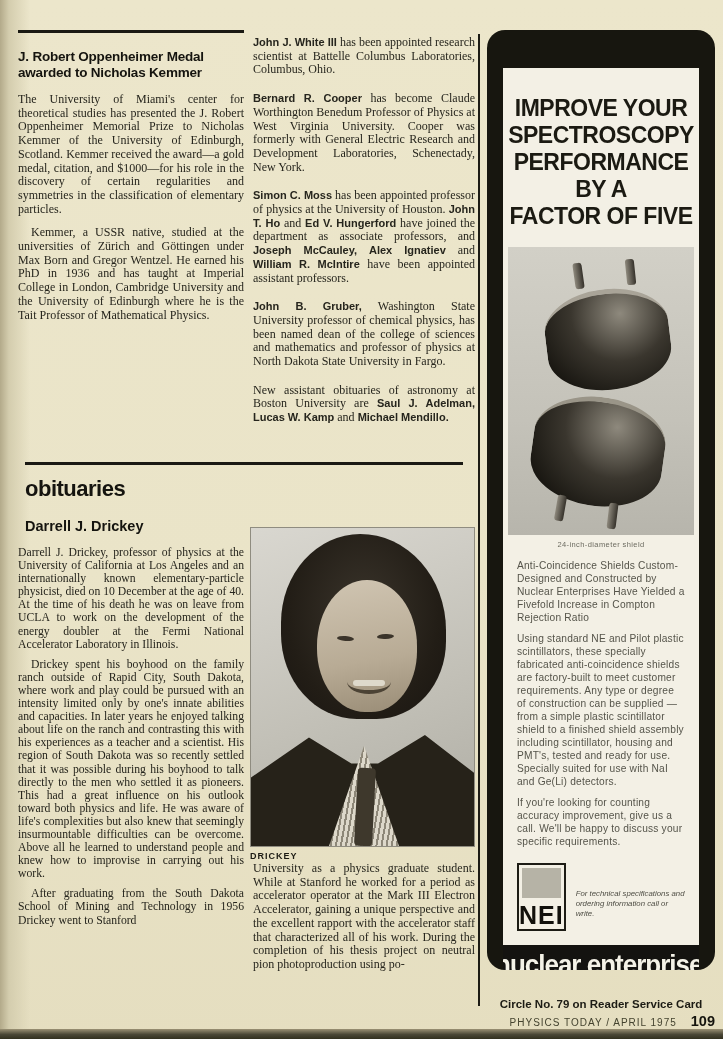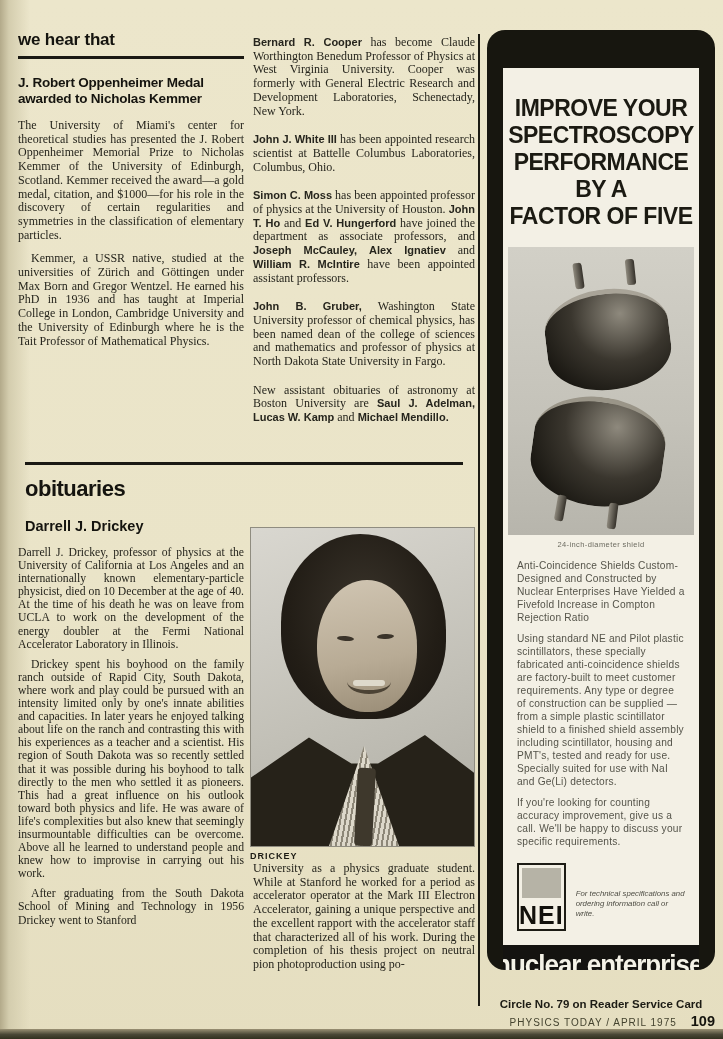--- a/index.html
+++ b/index.html
@@ -108,30 +108,29 @@
   #wht-rule{width:226px;height:3px;margin-bottom:16px;}
   #wht-sub{font-family:"Liberation Sans",sans-serif;font-weight:700;font-size:13.5px;
     line-height:16px;color:#15140f;margin:14px 0 12px 0;letter-spacing:-0.2px;}
 </style>
 </head>
 <body>
 
 <div id="page">
 
   <div class="abs" id="col-left">
-    <div class="sec-head" id="wht-head">we hear that</div>
     <div class="rule" id="wht-rule"></div>
     <div id="wht-sub">J. Robert Oppenheimer Medal awarded to Nicholas Kemmer</div>
     <p class="serif-par">The University of Miami's center for theoretical studies has presented the J. Robert Oppenheimer Memorial Prize to Nicholas Kemmer of the University of Edinburgh, Scotland.  Kemmer received the award—a gold medal, citation, and $1000—for his role in the discovery of certain regularities and symmetries in the classification of elementary particles.</p>
     <p class="serif-par indent">Kemmer, a USSR native, studied at the universities of Zürich and Göttingen under Max Born and Gregor Wentzel. He earned his PhD in 1936 and has taught at Imperial College in London, Cambridge University and the University of Edinburgh where he is the Tait Professor of Mathematical Physics.</p>
   </div>
 
   <div class="abs" id="col-mid">
+    <p class="serif-par" style="margin-bottom:15px"><span class="b">John J. White III</span><span> has been appointed research scientist at Battelle Columbus Laboratories, Columbus, Ohio.</span></p>
     <p class="serif-par" style="margin-bottom:15px"><span class="b">Bernard R. Cooper</span><span> has become Claude Worthington Benedum Professor of Physics at West Virginia University. Cooper was formerly with General Electric Research and Development Laboratories, Schenectady, New York.</span></p>
-    <p class="serif-par" style="margin-bottom:15px"><span class="b">John J. White III</span><span> has been appointed research scientist at Battelle Columbus Laboratories, Columbus, Ohio.</span></p>
     <p class="serif-par" style="margin-bottom:15px"><span class="b">Simon C. Moss</span><span> has been appointed professor of physics at the University of Houston.  </span><span class="b">John T. Ho</span><span> and </span><span class="b">Ed V. Hungerford</span><span> have joined the department as associate professors, and </span><span class="b">Joseph McCauley,</span><span> </span><span class="b">Alex Ignatiev</span><span> and </span><span class="b">William R. McIntire</span><span> have been appointed assistant professors.</span></p>
     <p class="serif-par" style="margin-bottom:15px"><span class="b">John B. Gruber,</span><span> Washington State University professor of chemical physics, has been named dean of the college of sciences and mathematics and professor of physics at North Dakota State University in Fargo.</span></p>
     <p class="serif-par"><span>New assistant obituaries of astronomy at Boston University are </span><span class="b">Saul J. Adelman,</span><span> </span><span class="b">Lucas W. Kamp</span><span> and </span><span class="b">Michael Mendillo.</span></p>
   </div>
 
   <div class="abs" id="vrule"></div>
 
   <div class="abs rule" id="obit-rule"></div>
   <div class="abs sec-head" id="obit-head">obituaries</div>
   <div class="abs sec-head" id="obit-name">Darrell J. Drickey</div>

